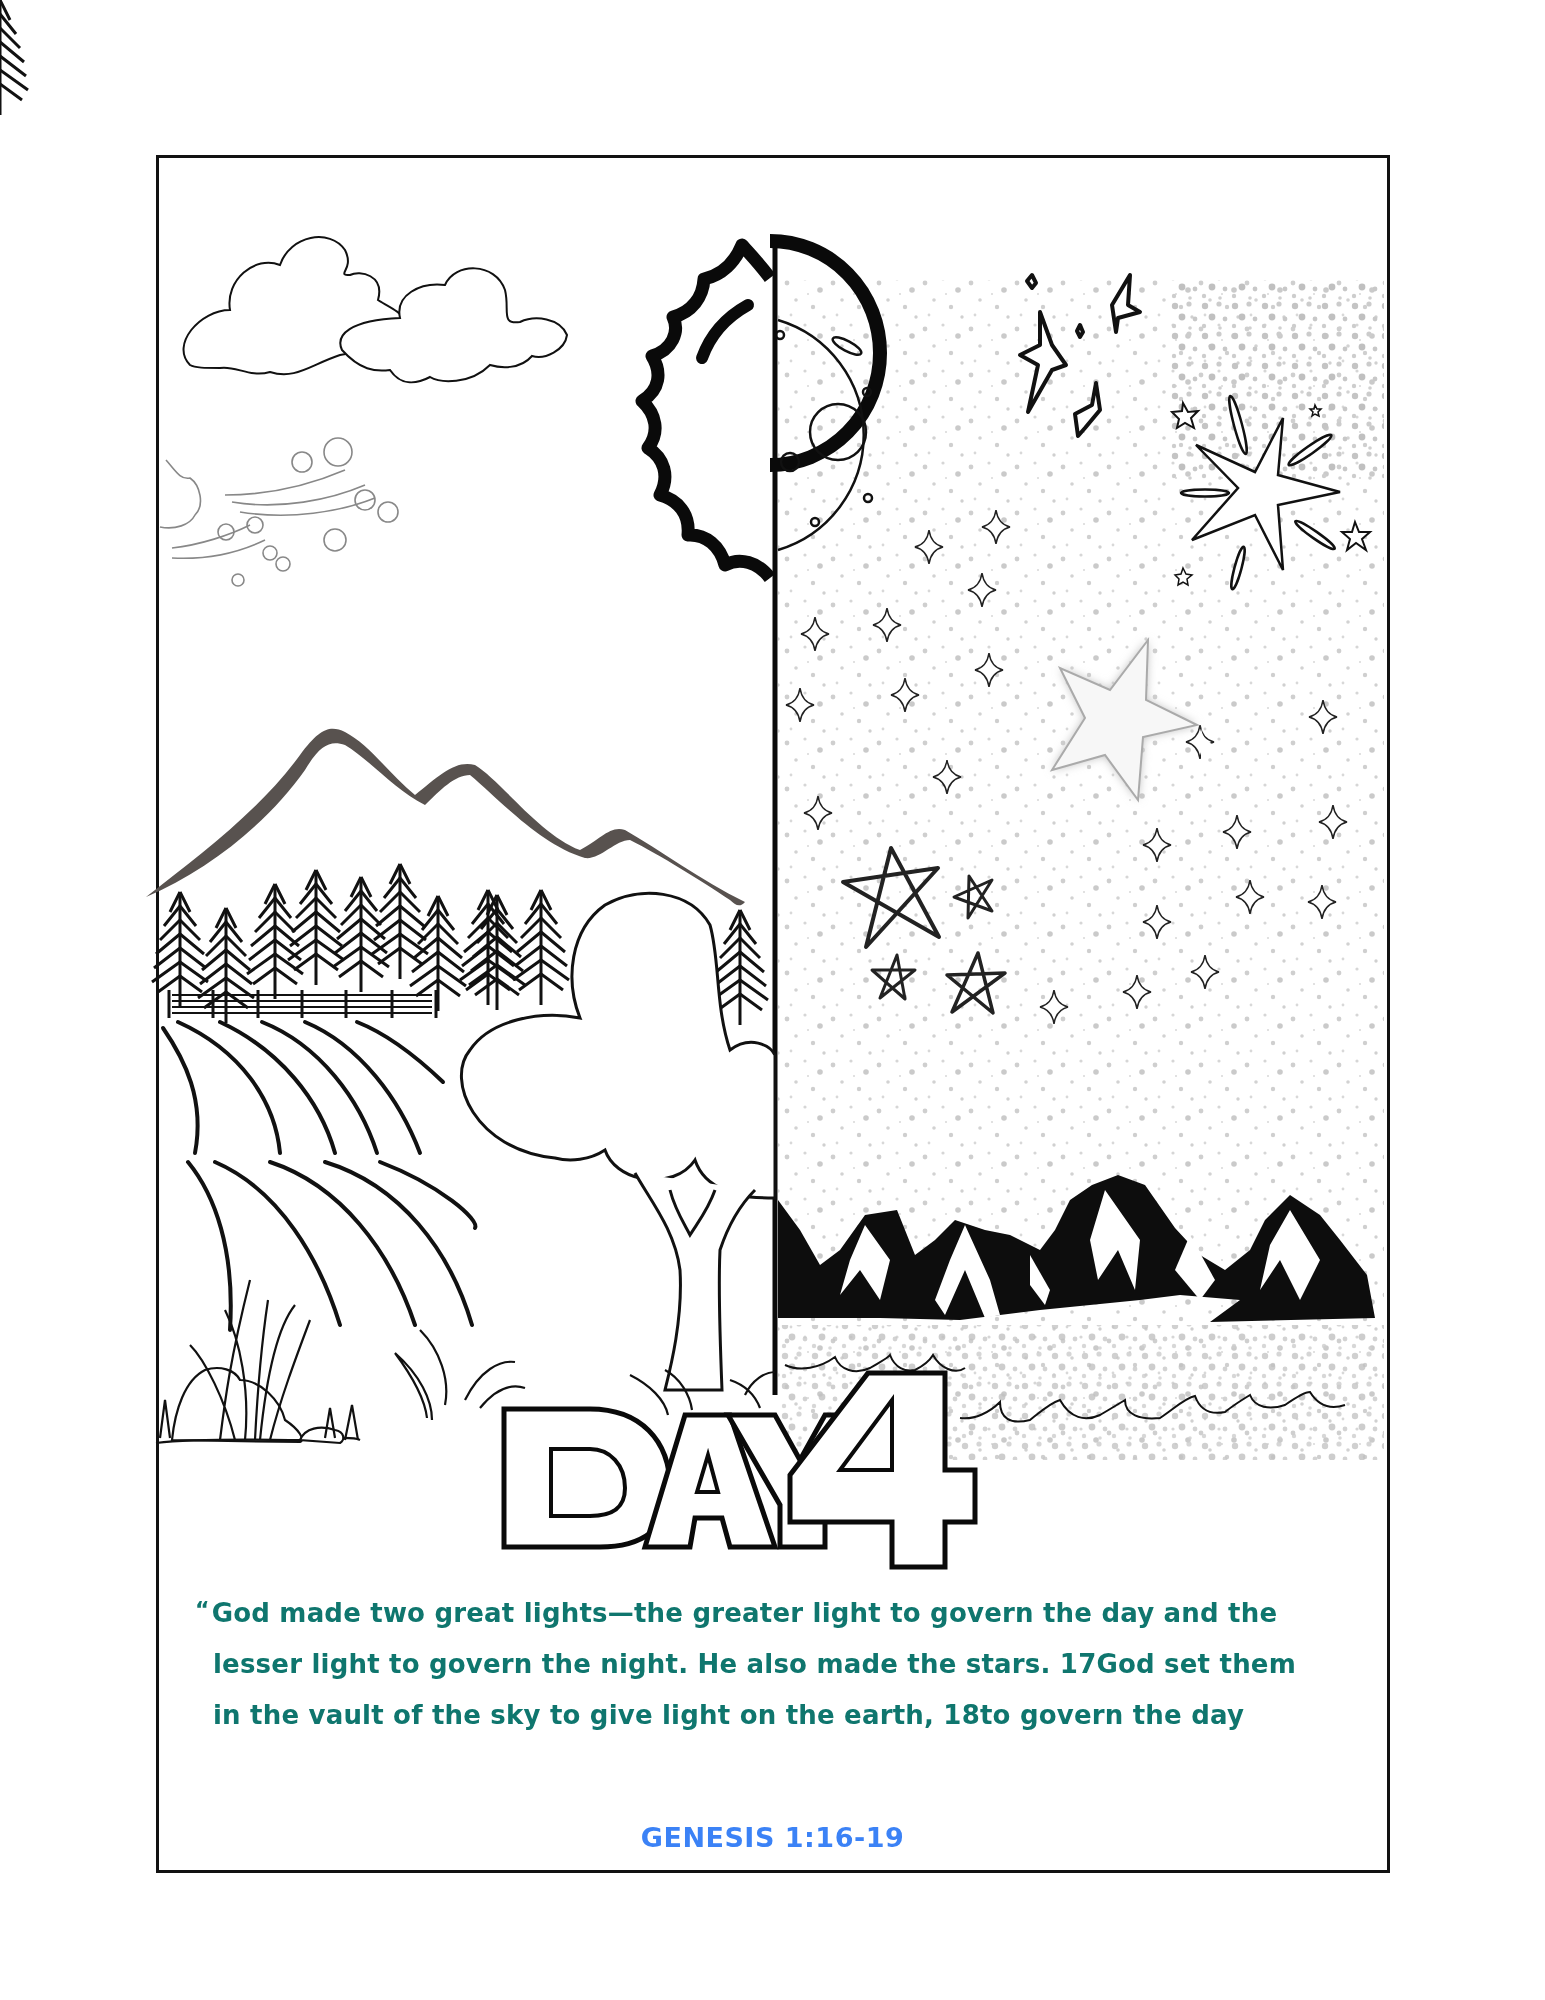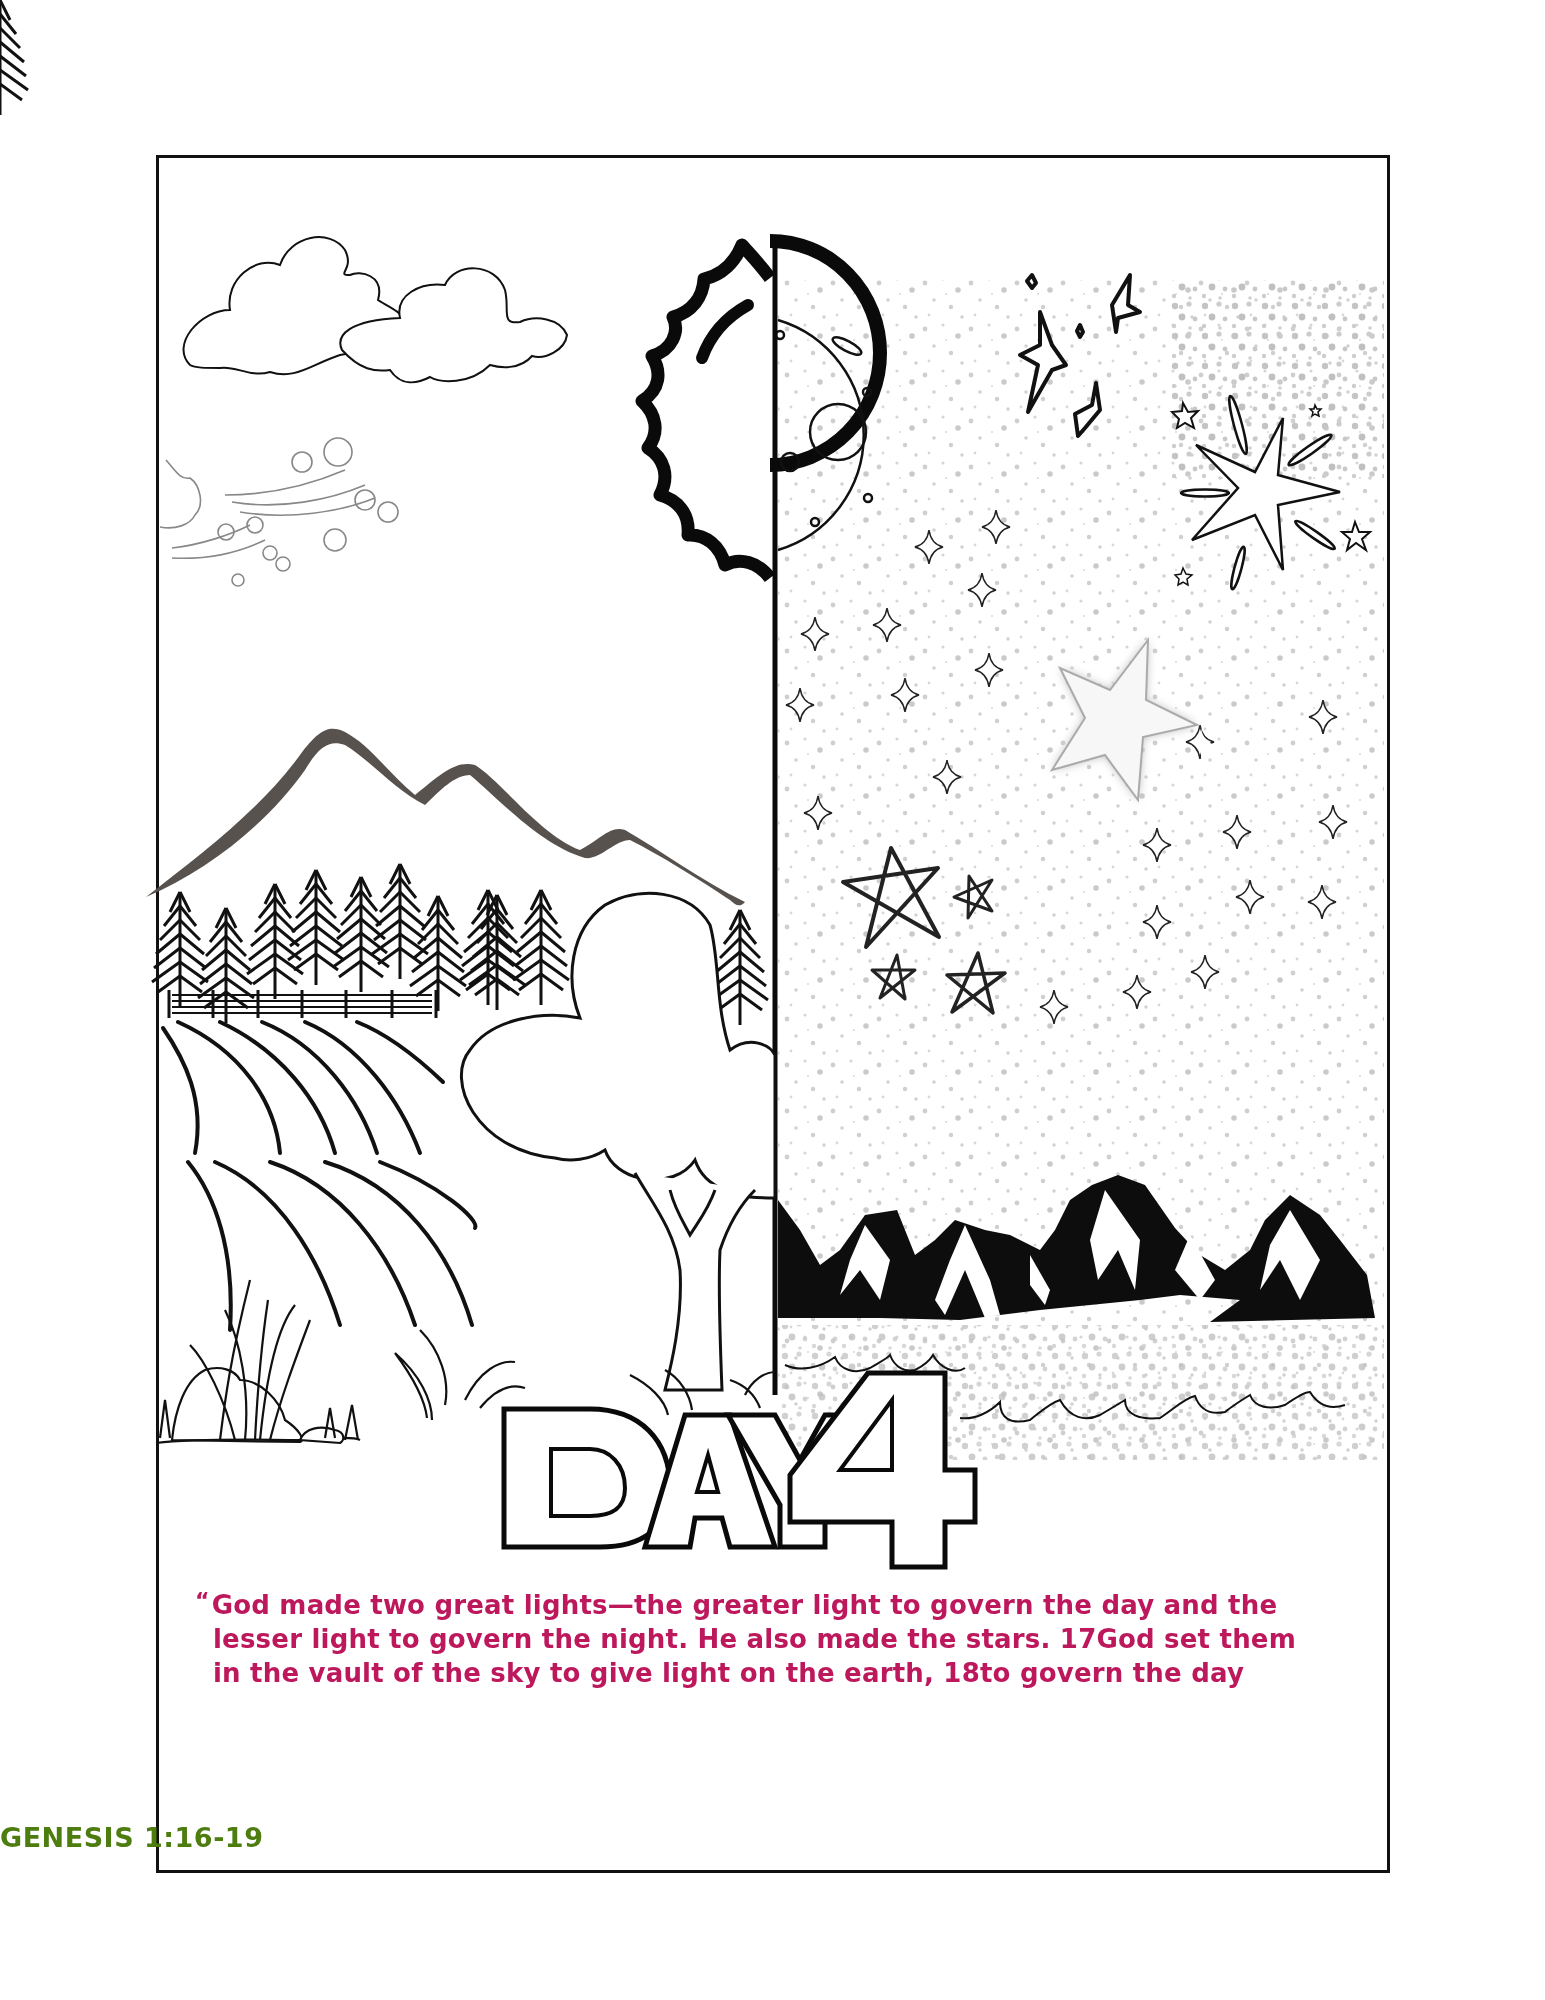--- a/index.html
+++ b/index.html
@@ -1,23 +1,23 @@
 <!DOCTYPE html>
 <html><head>
 <meta charset="utf-8">
 <style>
   html, body { margin: 0; padding: 0; background: #ffffff; }
   body { width: 1545px; height: 2000px; position: relative; overflow: hidden; font-family: "DejaVu Sans", sans-serif; }
   .frame { position: absolute; left: 156px; top: 155px; width: 1228px; height: 1712px; border: 3px solid #111; box-sizing: content-box; }
   .art { position: absolute; left: 0; top: 0; width: 1545px; height: 2000px; }
-  .quote { position: absolute; left: 195px; top: 1588px; width: 1160px; color: #be185d; font-family: "DejaVu Sans", sans-serif; font-weight: bold; font-size: 26px; line-height: 34px; letter-spacing: 0.2px; }
+  .quote { position: absolute; left: 195px; top: 1588px; width: 1160px; color: #0f766e; font-family: "DejaVu Sans", sans-serif; font-weight: bold; font-size: 26px; line-height: 51px; letter-spacing: 0.2px; }
   .quote .line { display: block; white-space: nowrap; padding-left: 18px; }
   .quote .line.first { padding-left: 0; }
   .quote .qmark { font-size: 22px; vertical-align: top; position: relative; top: -4px; margin-right: 2px; }
-  .reference { position: absolute; left: 0; width: 1545px; top: 1822px; text-align: left; font-family: "DejaVu Sans", sans-serif; font-weight: bold; font-size: 27px; color: #4d7c0f; letter-spacing: 0.5px; }
+  .reference { position: absolute; left: 0; width: 1545px; top: 1822px; text-align: center; font-family: "DejaVu Sans", sans-serif; font-weight: bold; font-size: 27px; color: #3b82f6; letter-spacing: 0.5px; }
   .day-title-text { font-family: "DejaVu Sans", sans-serif; font-weight: bold; }
 </style>
 </head>
 <body>
 
 <div class="frame"></div>
 
 <svg class="art" viewBox="0 0 1545 2000" xmlns="http://www.w3.org/2000/svg">
   <defs>
     <pattern id="speck" width="46" height="46" patternUnits="userSpaceOnUse">

